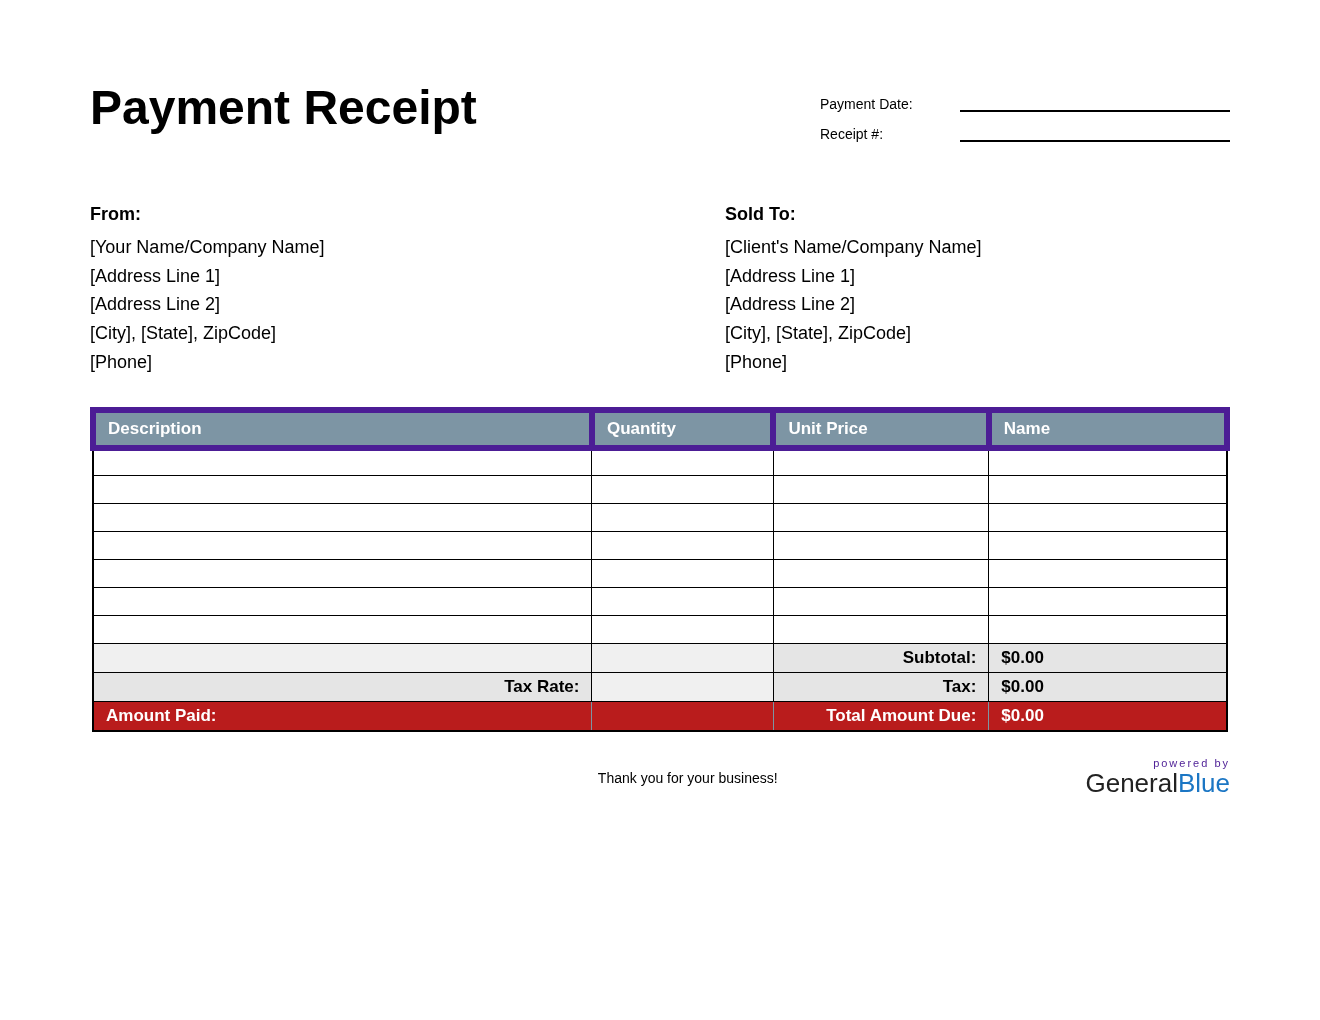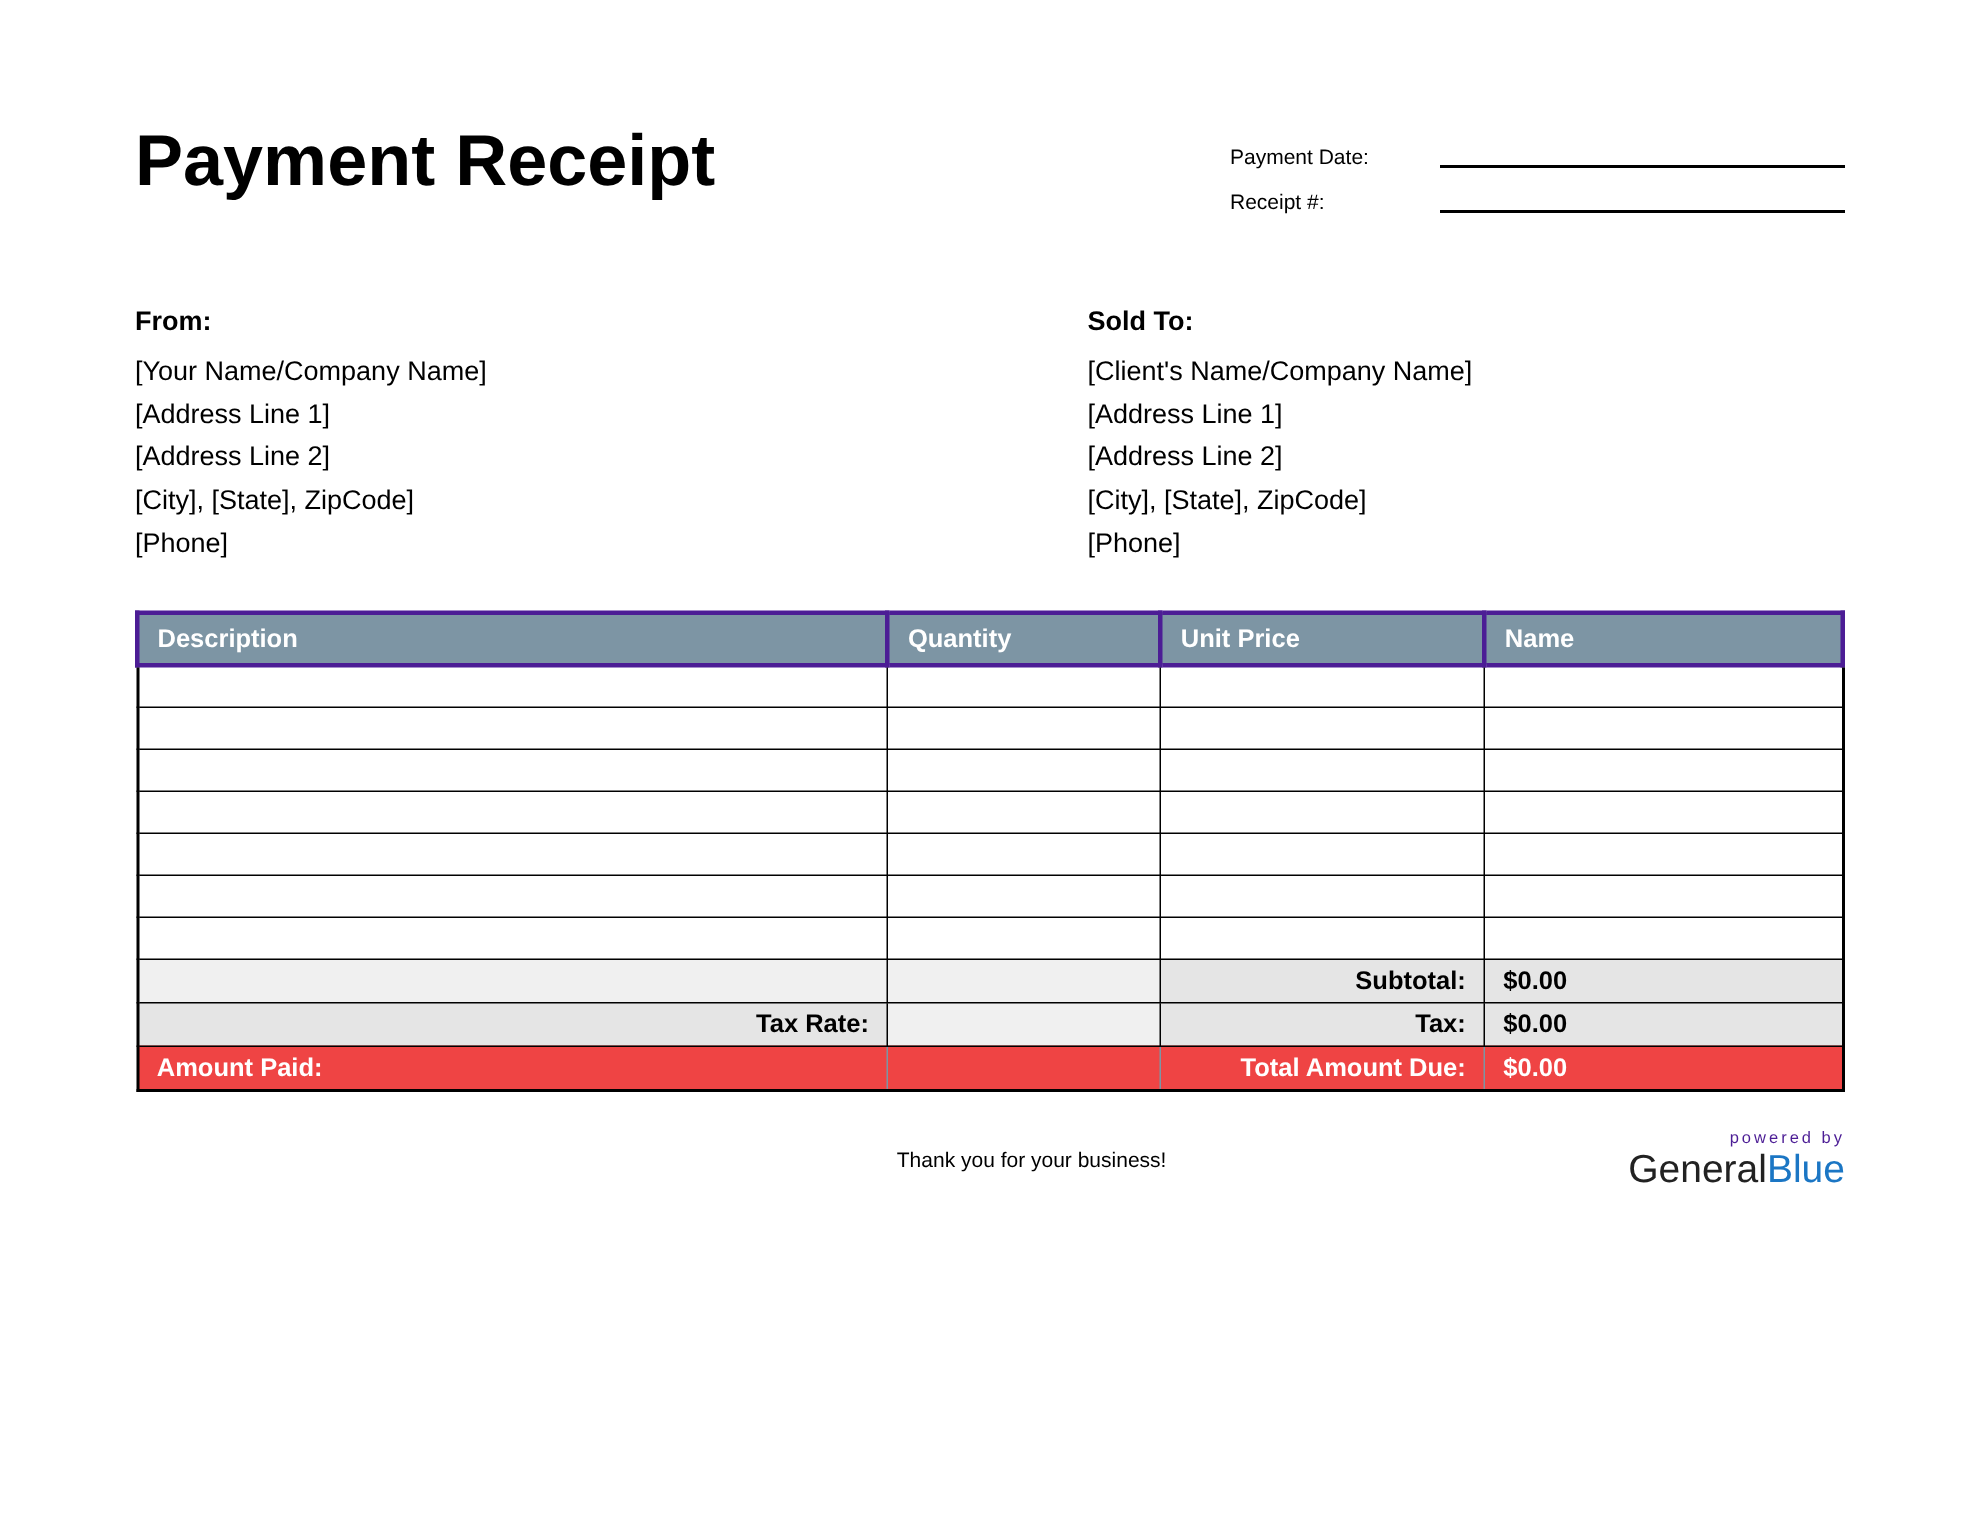--- a/index.html
+++ b/index.html
@@ -57,40 +57,40 @@
     border-collapse: collapse;
     border: 2px solid #000;
     font-size: 17px;
   }
   table.items th {
     background: #7d95a4;
     color: #fff;
     font-weight: bold;
     text-align: left;
     padding: 6px 12px;
-    border: 3px solid #4c1d95;
+    border: 6px solid #4c1d95;
   }
   table.items td {
     border: 1px solid #000;
     padding: 4px 12px;
     height: 28px;
   }
   .col-desc { width: 44%; }
   .col-qty  { width: 16%; }
   .col-unit { width: 19%; }
   .col-tot  { width: 21%; }
   tr.summary td {
     background: #e5e5e5;
     font-weight: bold;
   }
   tr.summary td.label { text-align: right; }
   tr.summary td.value { text-align: left; }
   tr.summary td.blank { background:#f0f0f0; }
   tr.totalrow td {
-    background: #ef4444;
+    background: #b91c1c;
     color: #fff;
     font-weight: bold;
     border: 1px solid #7d95a4;
   }
   tr.totalrow td.label-left { text-align: left; padding-left:12px; }
   tr.totalrow td.label-right { text-align: right; }
   tr.totalrow td.value { text-align: left; }
   .footer {
     display: flex;
     align-items: center;

